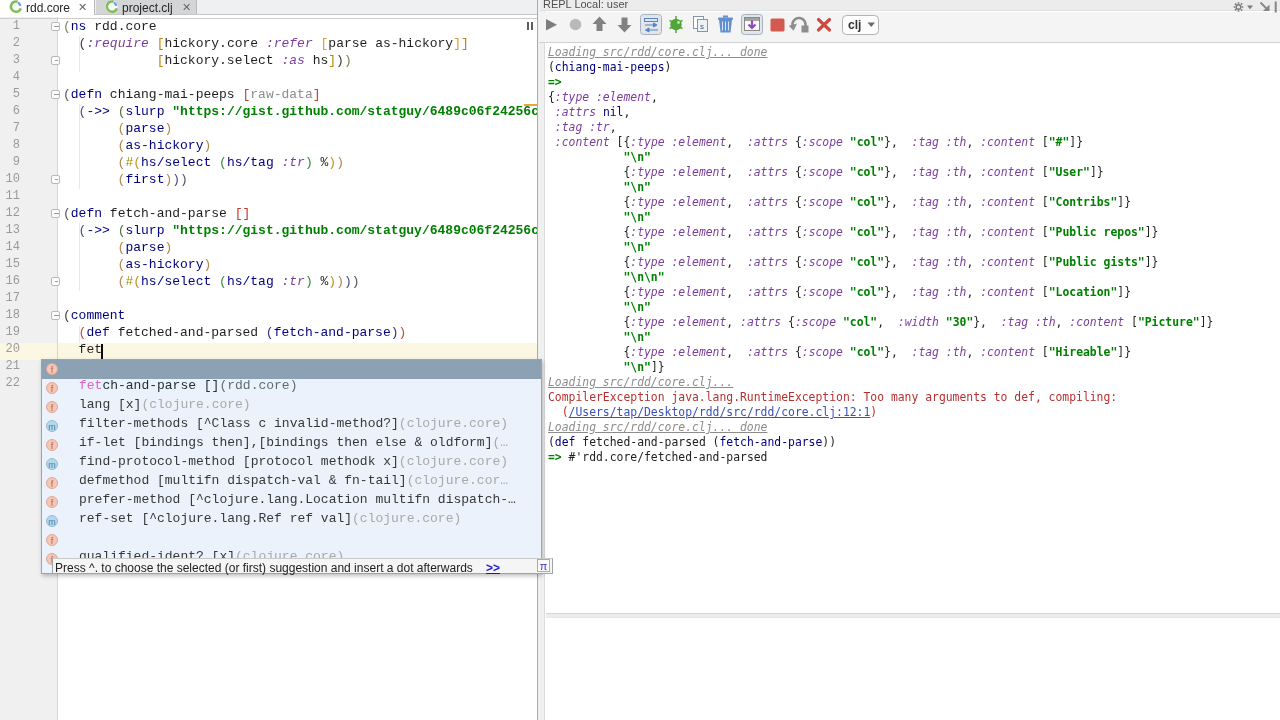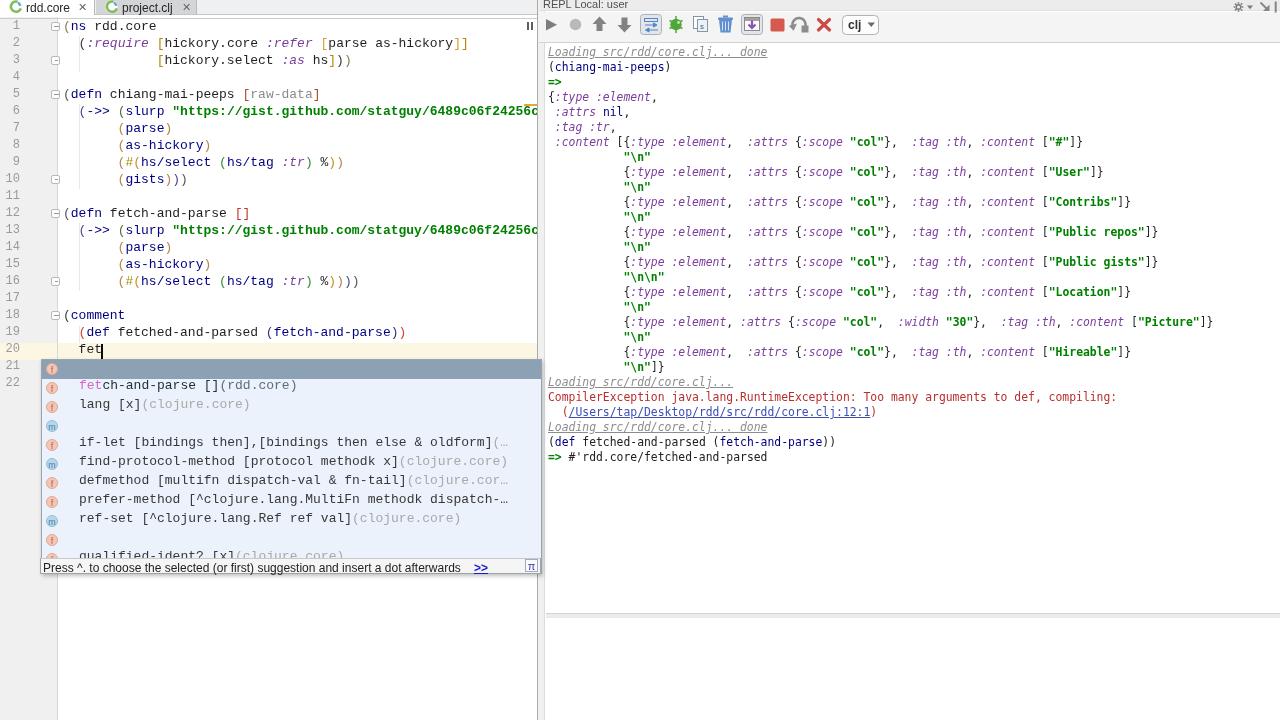--- a/index.html
+++ b/index.html
@@ -46,40 +46,40 @@
   .prow .pkg { color:#a9a9a9; }
   .psel { background:#8da1b4; }
   .psel .nm { color:#20303c; }
   .psel .pre { color:#d665c8; }
   .psel .pkg { color:#5c6d7a; }
   .picon { position:absolute; left:4px; top:3px; width:12px; height:12px; border-radius:7px;
            font-family:"Liberation Sans",sans-serif; font-size:9px; line-height:12px; text-align:center; }
   .fi { background:#f6c6b4; color:#a8645a; border:1px solid #e0a898; }
   .mi { background:#b5d7ea; color:#4a7fa8; border:1px solid #96bed8; }
   .ptxt { position:absolute; left:37px; top:18px; }
-  #phint { left:40px; top:558px; width:501px; height:16px; background:#f5f5f5; border:1px solid #9aa4ad; border-top:1px solid #c9c9c9;
+  #phint { left:52px; top:558px; width:501px; height:16px; background:#f5f5f5; border:1px solid #9aa4ad; border-top:1px solid #c9c9c9;
            font-family:"Liberation Sans",sans-serif; font-size:12px; color:#222; }
 </style>
 </head>
 <body>
 <div class="abs" id="editor">
   <div class="abs" id="gutter"></div>
   <div class="abs" id="curline"></div>
   <div class="abs" id="gutterline"></div>
   <div class="abs" id="lnums">1<br>2<br>3<br>4<br>5<br>6<br>7<br>8<br>9<br>10<br>11<br>12<br>13<br>14<br>15<br>16<br>17<br>18<br>19<br>20<br>21<br>22</div>
   <div class="abs" id="code"><span style="color:#7f7f5a">(</span><span class="nb">ns</span> rdd.core
   <span style="color:#3c3c3c">(</span><span class="kw">:require</span> <span style="color:#b8860b">[</span>hickory.core <span class="kw">:refer</span> <span style="color:#dd9d2c">[</span>parse as-hickory<span style="color:#dd9d2c">]</span><span style="color:#b8860b">]</span>
             <span style="color:#b8860b">[</span>hickory.select <span class="kw">:as</span> hs<span style="color:#b8860b">]</span><span style="color:#3c3c3c">)</span><span style="color:#7f7f5a">)</span>
 
 <span style="color:#56565a">(</span><span class="nb">defn</span> chiang-mai-peeps <span style="color:#a34f2e">[</span><span class="gr">raw-data</span><span style="color:#a34f2e">]</span>
   <span style="color:#4a4a8a">(</span><span class="nb">-&gt;&gt;</span> <span style="color:#52703f">(</span><span class="nb">slurp</span> <span class="str">"https://gist.github.com/statguy/6489c06f24256c0</span>
        <span style="color:#b5854b">(</span><span class="nb">parse</span><span style="color:#b5854b">)</span>
        <span style="color:#b5854b">(</span><span class="nb">as-hickory</span><span style="color:#b5854b">)</span>
        <span style="color:#b5854b">(</span><span style="color:#9f8f00">#</span><span style="color:#c79022">(</span><span class="nb">hs/select</span> <span style="color:#3a8a3a">(</span><span class="nb">hs/tag</span> <span class="kw">:tr</span><span style="color:#3a8a3a">)</span> %<span style="color:#c79022">)</span><span style="color:#b5854b">)</span>
-       <span style="color:#b5854b">(</span><span class="nb">gists</span><span style="color:#b5854b">)</span><span style="color:#4a4a8a">)</span><span style="color:#56565a">)</span>
+       <span style="color:#b5854b">(</span><span class="nb">first</span><span style="color:#b5854b">)</span><span style="color:#4a4a8a">)</span><span style="color:#56565a">)</span>
 
 <span style="color:#56565a">(</span><span class="nb">defn</span> fetch-and-parse <span style="color:#c0392b">[]</span>
   <span style="color:#4a4a8a">(</span><span class="nb">-&gt;&gt;</span> <span style="color:#52703f">(</span><span class="nb">slurp</span> <span class="str">"https://gist.github.com/statguy/6489c06f24256c0</span>
        <span style="color:#b5854b">(</span><span class="nb">parse</span><span style="color:#b5854b">)</span>
        <span style="color:#b5854b">(</span><span class="nb">as-hickory</span><span style="color:#b5854b">)</span>
        <span style="color:#b5854b">(</span><span style="color:#9f8f00">#</span><span style="color:#c79022">(</span><span class="nb">hs/select</span> <span style="color:#3a8a3a">(</span><span class="nb">hs/tag</span> <span class="kw">:tr</span><span style="color:#3a8a3a">)</span> %<span style="color:#c79022">)</span><span style="color:#b5854b">)</span><span style="color:#4a4a8a">)</span><span style="color:#56565a">)</span>
 
 <span style="color:#3c3c3c">(</span><span class="nb">comment</span>
   <span style="color:#cf4634">(</span><span class="nb">def</span> fetched-and-parsed <span style="color:#32328c">(</span><span class="nb">fetch-and-parse</span><span style="color:#32328c">)</span><span style="color:#cf4634">)</span>
   fet</div>
@@ -213,25 +213,25 @@
 <span class="gr" style="font-style:italic;text-decoration:underline">Loading src/rdd/core.clj...</span>
 <span style="color:#b73030">CompilerException java.lang.RuntimeException: Too many arguments to def, compiling:</span>
 <span style="color:#b73030">  (</span><span style="color:#3d50b5;text-decoration:underline">/Users/tap/Desktop/rdd/src/rdd/core.clj:12:1</span><span style="color:#b73030">)</span>
 <span class="gr" style="font-style:italic;text-decoration:underline">Loading src/rdd/core.clj... done</span>
 (<span class="nb">def</span> fetched-and-parsed (<span class="nb">fetch-and-parse</span>))
 <span class="str">=&gt;</span> #'rdd.core/fetched-and-parsed</pre>
 <div class="abs" id="rdivider"></div>
 <div class="abs" id="popup">
   <div class="prow psel" style="top:0px"><span class="picon fi">f</span><span class="ptxt"><span class="pre">fet</span><span class="nm">ch-and-parse []</span><span class="pkg">(rdd.core)</span></span></div>
   <div class="prow" style="top:19px"><span class="picon fi">f</span><span class="ptxt"><span class="nm">lang [x]</span><span class="pkg">(clojure.core)</span></span></div>
-  <div class="prow" style="top:38px"><span class="picon fi">f</span></div>
+  <div class="prow" style="top:38px"><span class="picon fi">f</span><span class="ptxt"><span class="nm">filter-methods [^Class c invalid-method?]</span><span class="pkg">(clojure.core)</span></span></div>
   <div class="prow" style="top:57px"><span class="picon mi">m</span><span class="ptxt"><span class="nm">if-let [bindings then],[bindings then else &amp; oldform]</span><span class="pkg">(…</span></span></div>
   <div class="prow" style="top:76px"><span class="picon fi">f</span><span class="ptxt"><span class="nm">find-protocol-method [protocol methodk x]</span><span class="pkg">(clojure.core)</span></span></div>
   <div class="prow" style="top:95px"><span class="picon mi">m</span><span class="ptxt"><span class="nm">defmethod [multifn dispatch-val &amp; fn-tail]</span><span class="pkg">(clojure.cor…</span></span></div>
-  <div class="prow" style="top:114px"><span class="picon fi">f</span><span class="ptxt"><span class="nm">prefer-method [^clojure.lang.MultiFn methodk dispatch-…</span></span></div>
+  <div class="prow" style="top:114px"><span class="picon fi">f</span><span class="ptxt"><span class="nm">prefer-method [^clojure.lang.Location multifn dispatch-…</span></span></div>
   <div class="prow" style="top:133px"><span class="picon fi">f</span><span class="ptxt"><span class="nm">ref-set [^clojure.lang.Ref ref val]</span><span class="pkg">(clojure.core)</span></span></div>
   <div class="prow" style="top:152px"><span class="picon mi">m</span></div>
   <div class="prow" style="top:171px"><span class="picon fi">f</span><span class="ptxt"><span class="nm">qualified-ident? [x]</span><span class="pkg">(clojure.core)</span></span></div>
   <div class="prow" style="top:190px"><span class="picon fi">f</span><span class="ptxt"><span class="nm">protected-final-methods [^Class c]</span><span class="pkg">(clojure.core)</span></span></div>
 </div>
 <div class="abs" id="phint">
     <span style="position:absolute;left:2px;top:2px">Press ^. to choose the selected (or first) suggestion and insert a dot afterwards</span>
     <span style="position:absolute;left:433px;top:2px;color:#1a1acd;text-decoration:underline;font-weight:bold">&gt;&gt;</span>
     <span style="position:absolute;right:2px;top:0px;width:13px;height:13px;border:1px solid #a6a6c8;background:#fafafa;color:#3b3bb0;font-size:11px;line-height:13px;text-align:center">π</span>
   </div>

